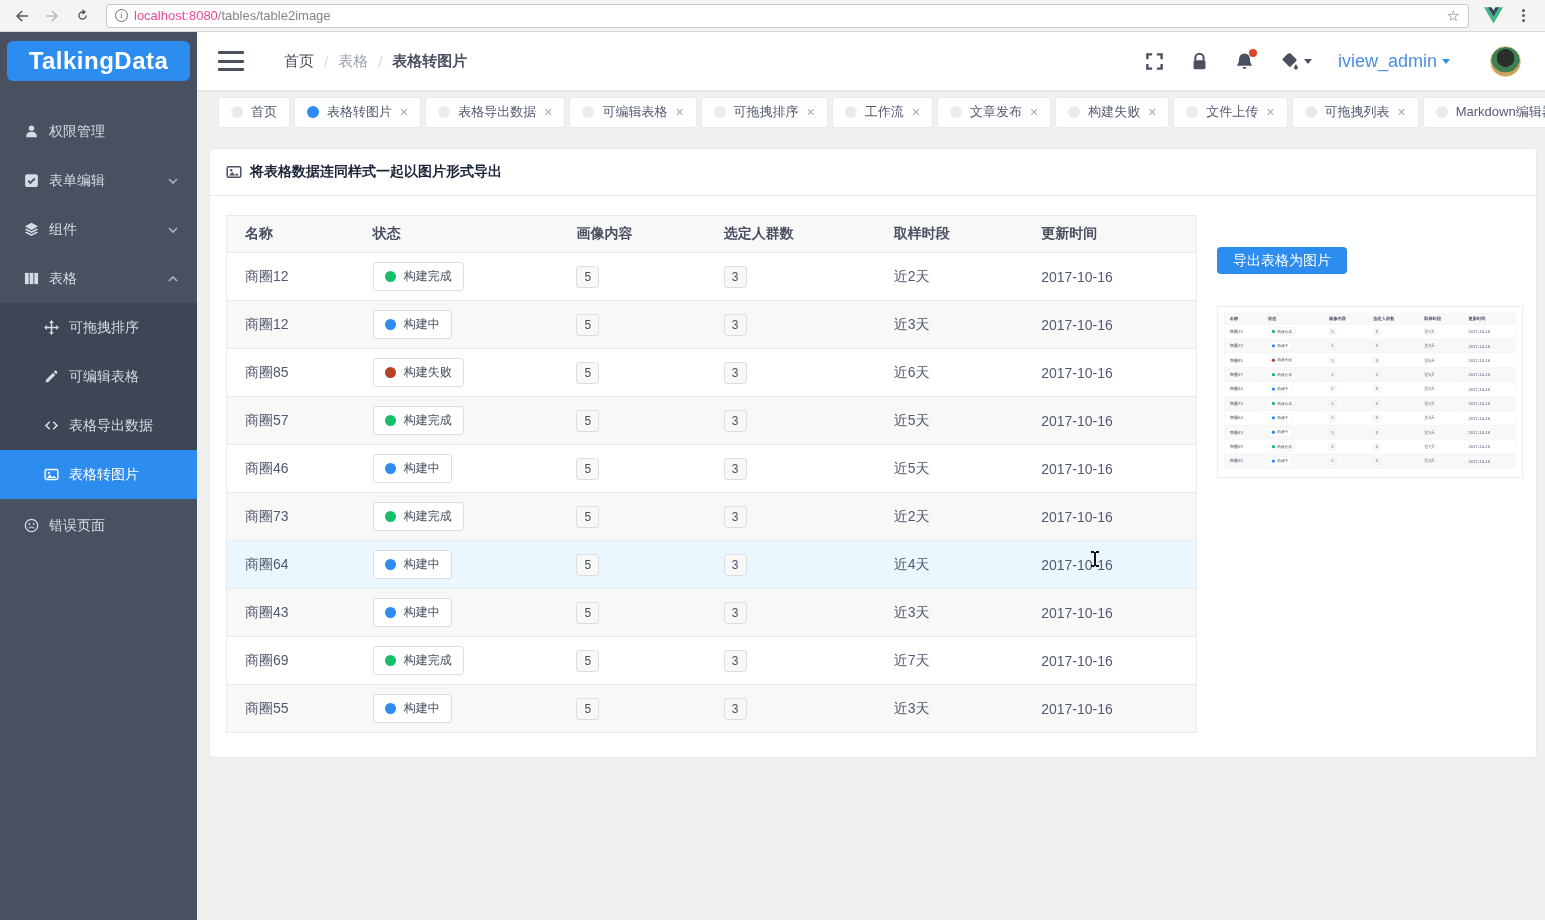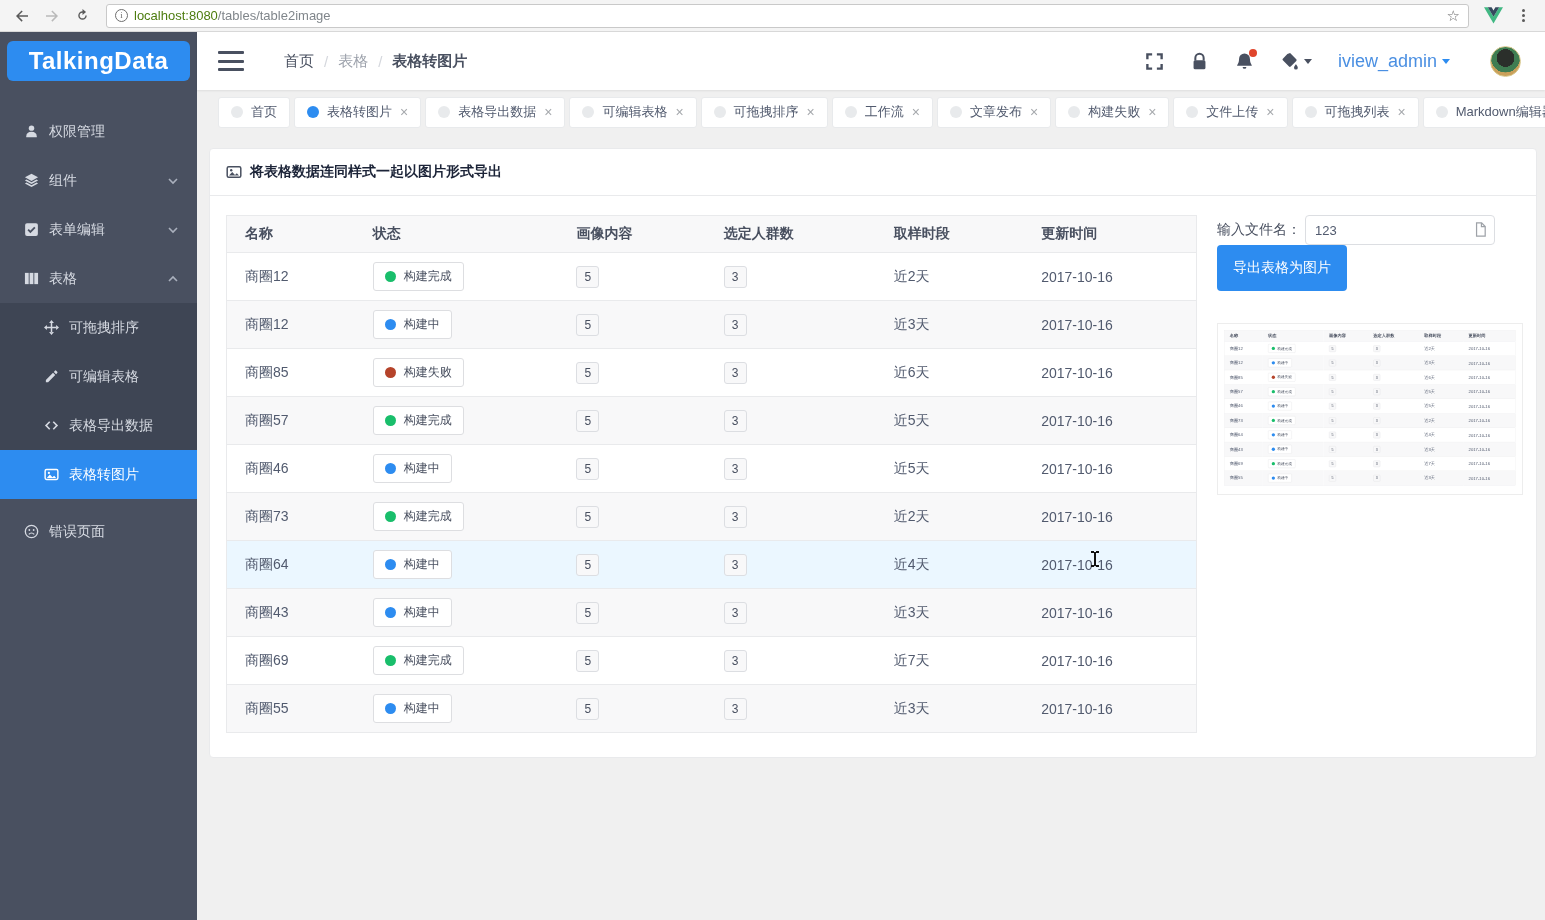--- a/index.html
+++ b/index.html
@@ -7,21 +7,21 @@
   body { font-family:"Liberation Sans","DejaVu Sans",sans-serif; background:#f0f0f0; }
   .screen { position:relative; width:1545px; height:920px; overflow:hidden; background:#f0f0f0; }
 
   
   .browser { height:32px; background:#f4f4f4; border-bottom:1px solid #d9d9d9; display:flex; align-items:center; padding:0 10px; gap:6px; }
   .nav-btn { width:24px; height:24px; display:flex; align-items:center; justify-content:center; color:#5a5a5a; }
   .nav-btn.disabled { color:#b9b9b9; }
   .omnibox { flex:1; height:24px; background:#fff; border:1px solid #c9c9c9; border-radius:3px; display:flex; align-items:center; padding:0 8px; gap:6px; margin:0 6px; }
   .info-icon { width:13px; height:13px; border:1px solid #6e6e6e; border-radius:50%; color:#6e6e6e; font-size:9px; line-height:11px; text-align:center; font-family:"Liberation Serif",serif; flex:none; }
   .url { font-size:13px; color:#80868b; white-space:nowrap; overflow:hidden; flex:1; }
-  .url b { color:#4d7c0f; font-weight:normal; }
+  .url b { color:#ec4899; font-weight:normal; }
   .star { margin-left:auto; color:#6e6e6e; font-size:15px; flex:none; }
   .dots-menu { width:18px; display:flex; flex-direction:column; align-items:center; gap:2px; }
   .dots-menu i { width:3px; height:3px; border-radius:50%; background:#5a5a5a; }
 
   
   .app { display:flex; height:888px; }
   .sidebar { width:197px; background:#495060; flex:none; display:flex; flex-direction:column; }
   .logo { margin:9px 7px 12px 7px; height:40px; background:#2d8cf0; border-radius:6px; color:#fff; font-weight:bold; font-size:24px; display:flex; align-items:center; justify-content:center; letter-spacing:.5px; }
   .menu { margin-top:14px; }
   .menu-item { height:49px; display:flex; align-items:center; padding:0 18px 0 24px; color:#d6dae2; font-size:14px; cursor:pointer; }
@@ -75,21 +75,21 @@
   .status-dot { width:11px; height:11px; border-radius:50%; flex:none; }
   .count-tag { display:inline-block; background:#f8f8f9; border:1px solid #dcdee2; border-radius:3px; padding:3px 7px; font-size:12px; color:#495060; min-width:20px; text-align:center; }
 
   
   .export-panel { flex:1; min-width:0; }
   .filename-row { display:flex; align-items:center; gap:4px; }
   .filename-label { font-size:14px; color:#495060; white-space:nowrap; }
   .filename-input-wrap { position:relative; width:190px; }
   .filename-input { width:190px; height:30px; border:1px solid #dcdee2; border-radius:4px; padding:0 28px 0 9px; font-size:13px; color:#515a6e; outline:none; font-family:inherit; }
   .input-suffix { position:absolute; right:7px; top:7px; width:15px; height:15px; color:#9ea2a8; }
-  .export-btn { margin-top:0; background:#2d8cf0; color:#fff; border:none; border-radius:4px; font-size:14px; padding:0 16px; height:46px; cursor:pointer; font-family:inherit; }
+  .export-btn { margin-top:32px; background:#2d8cf0; color:#fff; border:none; border-radius:4px; font-size:14px; padding:0 16px; height:27px; cursor:pointer; font-family:inherit; }
   .preview { margin-top:32px; width:306px; background:#fff; border:1px solid #ededed; padding:6px 0 0 6px; height:172px; overflow:hidden; }
   .mini-wrap { transform:scale(0.3); transform-origin:top left; width:971px; }
 
   .ibeam { position:absolute; left:1090px; top:551px; width:10px; height:16px; }
   .ibeam .stem { position:absolute; left:4px; top:1px; width:2px; height:14px; background:#111; }
   .ibeam .cap { position:absolute; left:1px; width:8px; height:2px; }
   .ibeam .cap:before, .ibeam .cap:after { content:""; position:absolute; top:0; width:3px; height:2px; background:#111; }
   .ibeam .cap:after { right:0; }
   .ibeam .cap.t { top:0; } .ibeam .cap.b { bottom:0; }
 </style>
@@ -144,49 +144,49 @@
               <svg class="ic" viewBox="0 0 16 16">
                 <circle cx="8" cy="4.4" r="2.9"></circle>
                 <path d="M8 8.3c-3.4 0-5.6 1.9-5.6 4.7v1.1h11.2V13c0-2.8-2.2-4.7-5.6-4.7z"></path>
               </svg>
             </span>
             <span>权限管理</span>
           </div>
           <div class="menu-item">
             <span class="mi-icon">
               <svg class="ic" viewBox="0 0 16 16">
+                <rect x="1.2" y="1.2" width="13.6" height="13.6" rx="2"></rect>
+                <path d="M4.4 8.2l2.4 2.4 4.8-4.9" fill="none" stroke="#495060" stroke-width="1.9"></path>
+              </svg>
+            </span>
+            <span>表单编辑</span>
+            <span class="chev">
+              <svg class="ic" viewBox="0 0 12 12" style="">
+                <path d="M2 4l4 4 4-4" fill="none" stroke="currentColor" stroke-width="1.6"></path>
+              </svg>
+            </span>
+          </div>
+          <div class="menu-item">
+            <span class="mi-icon">
+              <svg class="ic" viewBox="0 0 16 16">
                 <path d="M8 .8 15 4.6 8 8.4 1 4.6z"></path>
                 <path d="M2.7 6.9 1 7.9l7 3.8 7-3.8-1.7-1L8 9.8z"></path>
                 <path d="M2.7 10.1 1 11.1l7 3.8 7-3.8-1.7-1L8 13z"></path>
               </svg>
             </span>
             <span>组件</span>
             <span class="chev">
               <svg class="ic" viewBox="0 0 12 12" style="">
                 <path d="M2 4l4 4 4-4" fill="none" stroke="currentColor" stroke-width="1.6"></path>
               </svg>
             </span>
           </div>
           <div class="menu-item">
             <span class="mi-icon">
               <svg class="ic" viewBox="0 0 16 16">
-                <rect x="1.2" y="1.2" width="13.6" height="13.6" rx="2"></rect>
-                <path d="M4.4 8.2l2.4 2.4 4.8-4.9" fill="none" stroke="#495060" stroke-width="1.9"></path>
-              </svg>
-            </span>
-            <span>表单编辑</span>
-            <span class="chev">
-              <svg class="ic" viewBox="0 0 12 12" style="">
-                <path d="M2 4l4 4 4-4" fill="none" stroke="currentColor" stroke-width="1.6"></path>
-              </svg>
-            </span>
-          </div>
-          <div class="menu-item">
-            <span class="mi-icon">
-              <svg class="ic" viewBox="0 0 16 16">
                 <rect x="1" y="2" width="4" height="12"></rect>
                 <rect x="6" y="2" width="4" height="12"></rect>
                 <rect x="11" y="2" width="4" height="12"></rect>
               </svg>
             </span>
             <span>表格</span>
             <span class="chev">
               <svg class="ic" viewBox="0 0 12 12" style="transform:rotate(180deg)">
                 <path d="M2 4l4 4 4-4" fill="none" stroke="currentColor" stroke-width="1.6"></path>
               </svg>
@@ -222,21 +222,21 @@
             <span class="mi-icon">
               <svg class="ic" viewBox="0 0 16 16">
                 <rect x="1.2" y="2.7" width="13.6" height="10.6" rx="1.5" fill="none" stroke="currentColor" stroke-width="1.5"></rect>
                 <circle cx="5.2" cy="6.3" r="1.2"></circle>
                 <path d="M3 11.6l3.2-3.6 2.8 3 1.8-1.8 2.2 2.4z"></path>
               </svg>
             </span>
             <span>表格转图片</span>
           </div>
         </div>
-      <div class="menu" id="menu-bottom" style="margin-top:8px">
+      <div class="menu" id="menu-bottom" style="margin-top:2px">
           <div class="menu-item">
             <span class="mi-icon">
               <svg class="ic" viewBox="0 0 16 16">
                 <circle cx="8" cy="8" r="6.6" fill="none" stroke="currentColor" stroke-width="1.4"></circle>
                 <circle cx="5.7" cy="6.4" r=".95"></circle>
                 <circle cx="10.3" cy="6.4" r=".95"></circle>
                 <path d="M5.1 11.1c.8-1 1.8-1.5 2.9-1.5s2.1.5 2.9 1.5" fill="none" stroke="currentColor" stroke-width="1.2"></path>
               </svg>
             </span>
             <span>错误页面</span>
@@ -483,32 +483,20 @@
                       </span></td>
                     <td><span class="count-tag">5</span></td>
                     <td><span class="count-tag">3</span></td>
                     <td>近3天</td>
                     <td>2017-10-16</td>
                   </tr>
                 </tbody>
             </table>
 
             <div class="export-panel">
-              <div class="filename-row">
-                <span class="filename-label">输入文件名：</span>
-                <span class="filename-input-wrap">
-                  <input class="filename-input" value="123" style="">
-                  <span class="input-suffix">
-                    <svg class="ic" viewBox="0 0 16 16">
-                        <path d="M3.8 1h5.4L13 4.8V15H3.8z" fill="none" stroke="currentColor" stroke-width="1.3"></path>
-                        <path d="M9 1v4h4" fill="none" stroke="currentColor" stroke-width="1.3"></path>
-                      </svg>
-                  </span>
-                </span>
-              </div>
               <button class="export-btn">导出表格为图片</button>
               <div class="preview">
                 <div class="mini-wrap">
                   <table class="data" id="mini-table" style="width:971px">
                     <thead>
                         <tr>
                           <th>名称</th>
                           <th>状态</th>
                           <th>画像内容</th>
                           <th>选定人群数</th>

